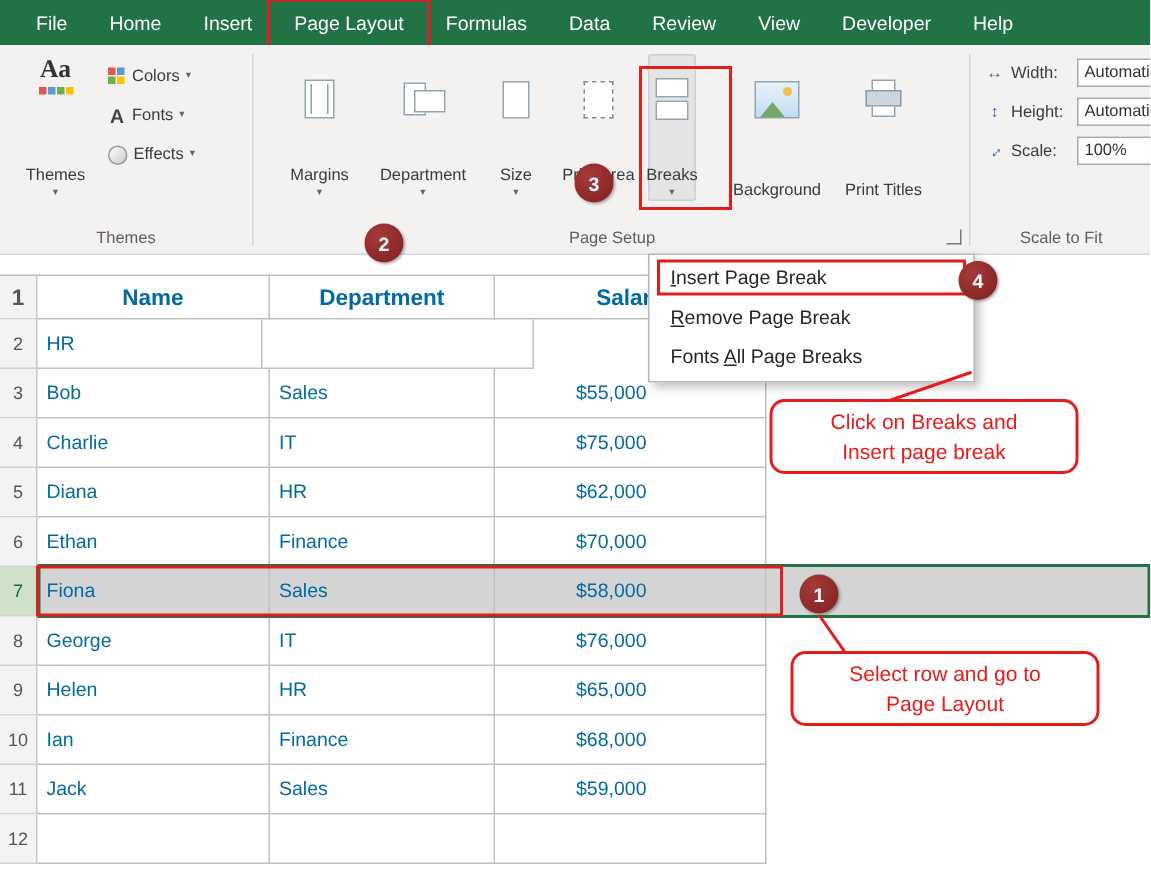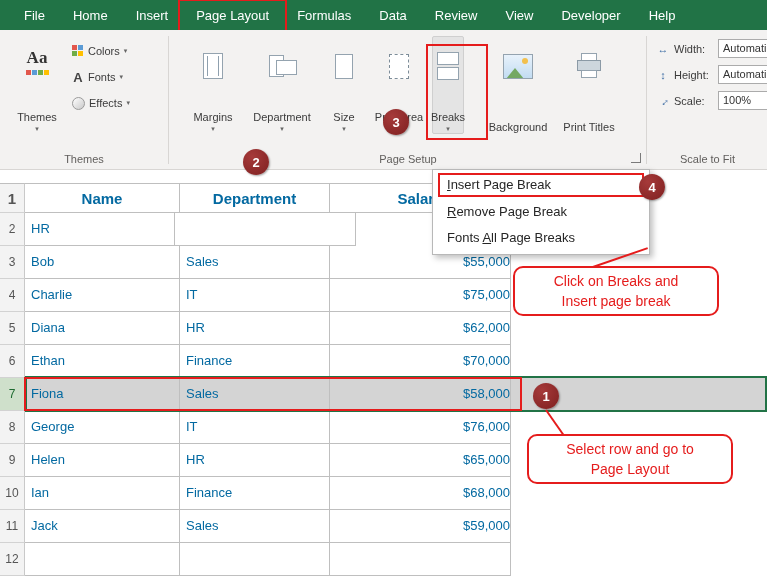--- a/index.html
+++ b/index.html
@@ -27,21 +27,21 @@
   .bigbtn.active{background:#e4e4e4;border-color:#cfcfcf}
   .bico{margin-top:12px;height:34px;display:flex;align-items:center;justify-content:center}
   .bico > span{display:inline-block}
   .blbl{margin-top:auto;line-height:12px}
   .car{font-size:7px;color:#666;margin-top:2px;line-height:8px}
 
   .smbtn{position:absolute;left:68px;height:22px;display:flex;align-items:center;gap:4px;
          font-size:11px;color:#3b3b3b;padding:0 4px}
   .smbtn .car{margin-top:0}
 
-  .aa-wrap{margin-top:12px;display:flex;flex-direction:column;align-items:center}
+  .aa-wrap{margin-top:0;display:flex;flex-direction:column;align-items:center}
   .aa{font-size:17px;line-height:18px;color:#333;font-weight:bold;font-family:"Liberation Serif",serif}
   .pal{display:flex;gap:1px;margin-top:3px}
   .pal i,.icon-colors i{display:block;width:5px;height:5px}
   .q1{background:#e2574c}.q2{background:#5b9bd5}.q3{background:#70ad47}.q4{background:#ffc000}
   .icon-colors{width:12px;height:12px;display:grid;grid-template-columns:5px 5px;grid-template-rows:5px 5px;gap:1px}
   .icon-afont{font-size:13px;font-weight:bold;color:#444;width:12px;text-align:center}
   .icon-effects{width:11px;height:11px;border:1px solid #9a9a9a;border-radius:50%;
                 background:linear-gradient(135deg,#ffffff,#c9c9c9)}
 
   .pg{background:#fff;border:1px solid #94a3af;box-sizing:border-box;display:inline-block}
@@ -77,21 +77,21 @@
 
   
   .sheet{position:absolute;left:0;top:170px;width:767px;height:412px;background:#fff}
   .row{position:absolute;left:0;display:flex}
   .c{box-sizing:border-box;border-right:1px solid #bfbfbf;border-bottom:1px solid #bfbfbf;
      font-size:13px;color:#0369a1;overflow:hidden;white-space:nowrap}
   .rn{width:25px;background:#f3f3f3;color:#555;font-size:12px;text-align:center;
       border-right:1px solid #c9c9c9;border-bottom:1px solid #d2d2d2}
   .cn{width:155px;padding-left:6px}
   .cd{width:150px;padding-left:6px}
-  .cs{width:181px;padding-right:0;text-align:right}
+  .cs{width:181px;padding-right:25px;text-align:center}
   .hrow{height:30px}
   .hrow .c{height:30px;line-height:29px;border-top:1px solid #bfbfbf;font-weight:bold;font-size:15px;text-align:center;padding:0}
   .drow{height:33px}
   .drow .c{height:33px;line-height:32px}
   .selected .cn,.selected .cd,.selected .cs{background:#d4d4d4}
   .selected .rn{background:#cfe0cb;color:#1e6b30}
   .selband{position:absolute;left:511px;top:208px;width:256px;height:33px;background:#d4d4d4}
   .selborder{position:absolute;left:25px;top:206px;width:742px;height:36px;border:2px solid #217346;box-sizing:border-box}
   .rowredbox{position:absolute;left:24px;top:207px;width:498px;height:34px;border:2px solid #e51c1c;box-sizing:border-box}
 

